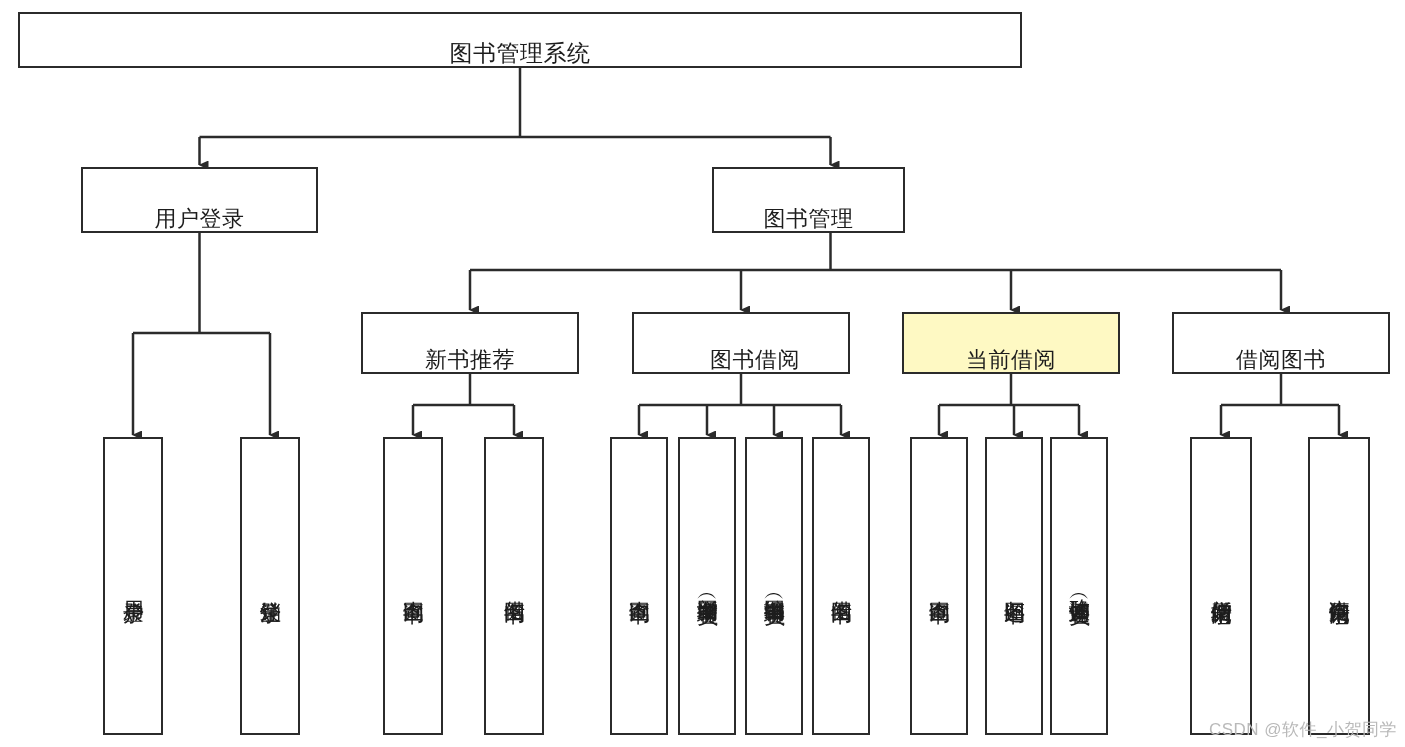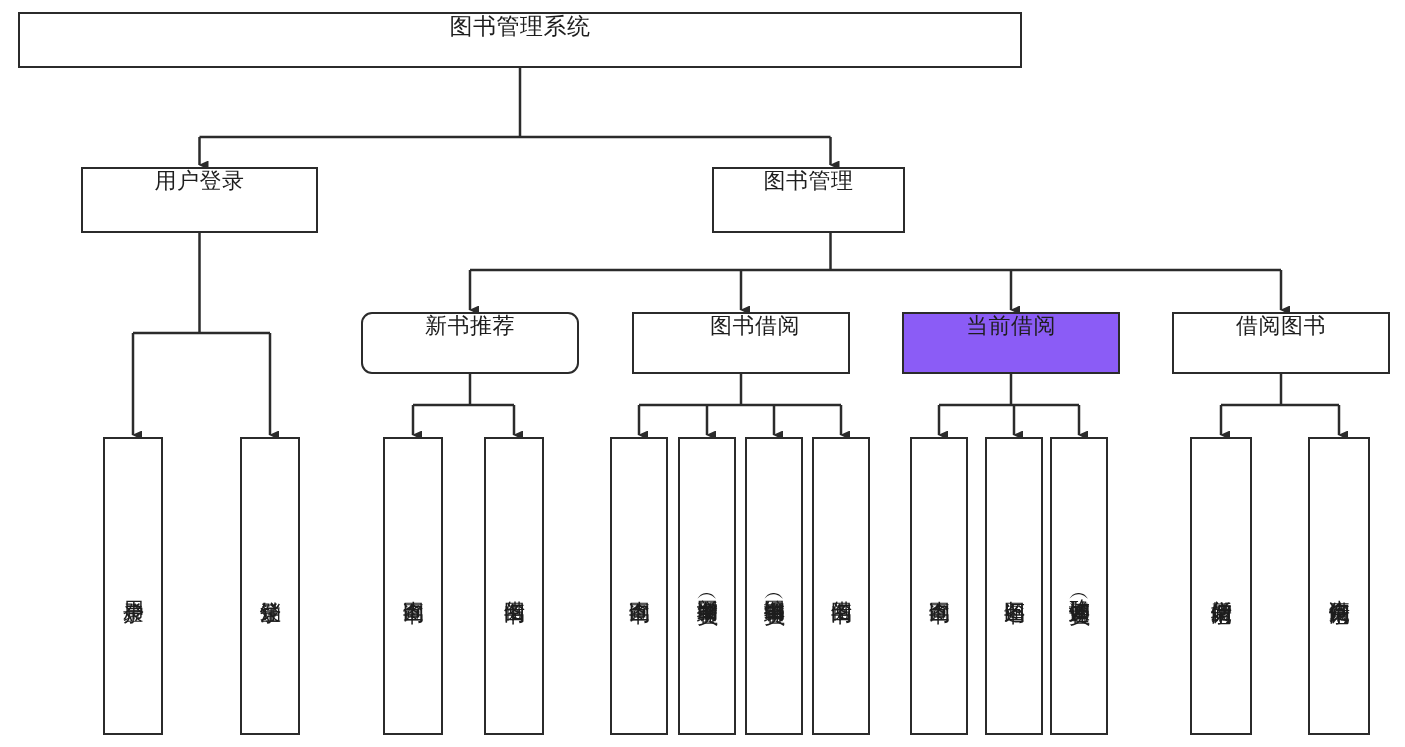--- a/index.html
+++ b/index.html
@@ -25,21 +25,21 @@
     top: 0;
     width: 1405px;
     height: 747px;
   }
   .node {
     position: absolute;
     box-sizing: border-box;
     border: 2px solid #2b2b2b;
     background: #ffffff;
     display: flex;
-    align-items: flex-start;
+    align-items: flex-end;
     justify-content: center;
     color: #1a1a1a;
   }
   .node-label {
     font-size: 22px;
     line-height: 1.1;
     letter-spacing: 0.5px;
     white-space: nowrap;
     color: #1d1d1d;
   }
@@ -119,27 +119,27 @@
   <div id="node-layer">
       <div class="node root" style="left: 18px; top: 12px; width: 1004px; height: 56px; border-color: rgb(43, 43, 43); background: rgb(255, 255, 255);">
         <span class="node-label" style="color: rgb(29, 29, 29);">图书管理系统</span>
       </div>
       <div class="node" style="left: 81px; top: 167px; width: 237px; height: 66px; border-color: rgb(43, 43, 43); background: rgb(255, 255, 255);">
         <span class="node-label" style="color: rgb(29, 29, 29);">用户登录</span>
       </div>
       <div class="node" style="left: 712px; top: 167px; width: 193px; height: 66px; border-color: rgb(43, 43, 43); background: rgb(255, 255, 255);">
         <span class="node-label" style="color: rgb(29, 29, 29);">图书管理</span>
       </div>
-      <div class="node" style="left: 361px; top: 312px; width: 218px; height: 62px; border-color: rgb(43, 43, 43); background: rgb(255, 255, 255); border-radius: 11px;">
+      <div class="node" style="left: 361px; top: 312px; width: 218px; height: 62px; border-color: rgb(43, 43, 43); background: rgb(255, 255, 255);">
         <span class="node-label" style="color: rgb(29, 29, 29);">新书推荐</span>
       </div>
       <div class="node" style="left: 632px; top: 312px; width: 218px; height: 62px; border-color: rgb(43, 43, 43); background: rgb(255, 255, 255);">
         <span class="node-label" style="color: rgb(29, 29, 29); margin-left: 28px;">图书借阅</span>
       </div>
-      <div class="node" style="left: 902px; top: 312px; width: 218px; height: 62px; border-color: rgb(43, 43, 43); background: #8b5cf6;">
+      <div class="node" style="left: 902px; top: 312px; width: 218px; height: 62px; border-color: rgb(43, 43, 43); background: #fef9c3;">
         <span class="node-label" style="color: rgb(29, 29, 29);">当前借阅</span>
       </div>
       <div class="node" style="left: 1172px; top: 312px; width: 218px; height: 62px; border-color: rgb(43, 43, 43); background: rgb(255, 255, 255);">
         <span class="node-label" style="color: rgb(29, 29, 29);">借阅图书</span>
       </div>
       <div class="node vertical" style="left: 103px; top: 437px; width: 60px; height: 298px; border-color: rgb(43, 43, 43); background: rgb(255, 255, 255);">
         <span class="node-label" style="color: rgb(29, 29, 29);">用户登录</span>
       </div>
       <div class="node vertical" style="left: 240px; top: 437px; width: 60px; height: 298px; border-color: rgb(43, 43, 43); background: rgb(255, 255, 255);">
         <span class="node-label" style="color: rgb(29, 29, 29);">注销登录</span>
@@ -172,13 +172,14 @@
         <span class="node-label" style="color: rgb(29, 29, 29);">确认归还（管理员）</span>
       </div>
       <div class="node vertical" style="left: 1190px; top: 437px; width: 62px; height: 298px; border-color: rgb(43, 43, 43); background: rgb(255, 255, 255);">
         <span class="node-label" style="color: rgb(29, 29, 29);">新增借阅记录</span>
       </div>
       <div class="node vertical" style="left: 1308px; top: 437px; width: 62px; height: 298px; border-color: rgb(43, 43, 43); background: rgb(255, 255, 255);">
         <span class="node-label" style="color: rgb(29, 29, 29);">查询借阅记录</span>
       </div>
     </div>
 
+  <div class="watermark">CSDN @软件_小贺同学</div>
 </div>
 
 </body></html>

